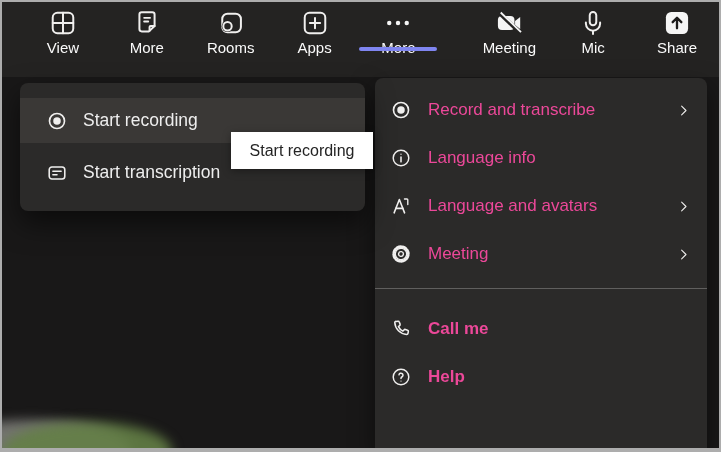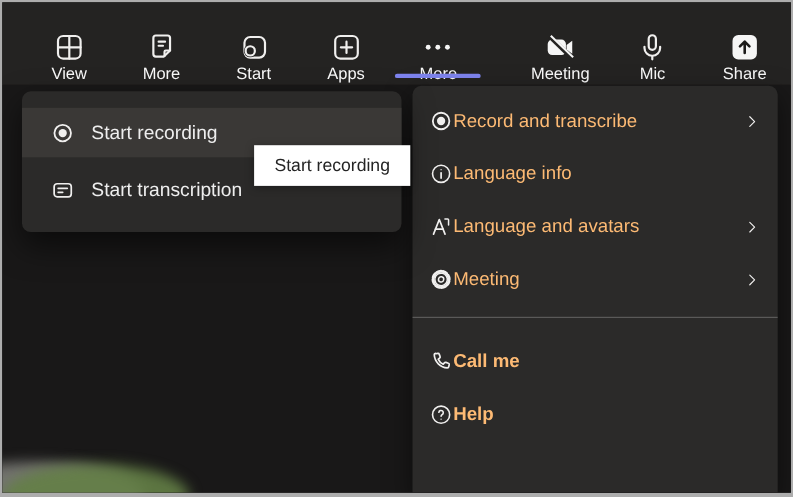--- a/index.html
+++ b/index.html
@@ -4,21 +4,21 @@
 <style>
   html,body{margin:0;padding:0;background:#888;}
   .window{
     position:relative; width:721px; height:452px; box-sizing:border-box;
     border:2px solid #adadad; border-bottom-width:4px;
     background:#191818; overflow:hidden;
     font-family:"Liberation Sans", sans-serif;
   }
   
   .toolbar{position:absolute;top:0;left:0;right:0;height:75px;background:#242322;
-    display:flex;align-items:flex-end;padding-left:19px;z-index:2;}
+    display:flex;align-items:flex-start;padding-left:19px;z-index:2;}
   .tb-item{width:84px;display:flex;flex-direction:column;align-items:center;
     padding-top:7px;position:relative;cursor:pointer;}
   .tb-item svg{height:28px;width:28px;}
   .tb-label{font-size:15px;color:#fafafa;margin-top:2px;line-height:18px;}
   .tb-underline{position:absolute;bottom:6px;left:50%;transform:translateX(-50%);
     width:78px;height:4px;border-radius:2px;background:#7f85f0;}
   .tb-divider{width:1px;background:#5a5a58;margin:5px 13px 25px 13px;}
   
   .stage{position:absolute;top:75px;left:0;right:0;bottom:0;background:#191818;overflow:hidden;}
   .blob{position:absolute;pointer-events:none;filter:blur(6px);border-radius:50%;}
@@ -34,22 +34,22 @@
   .submenu-row + .submenu-row{margin-top:7px;}
   .submenu-row svg{width:22px;height:22px;flex:none;}
   
   .tooltip{position:absolute;left:229px;top:130px;width:142px;height:37px;background:#ffffff;
     color:#242424;font-size:16px;display:flex;align-items:center;justify-content:center;
     z-index:10;box-shadow:0 2px 8px rgba(0,0,0,.35);}
   
   .moremenu{position:absolute;left:373px;top:76px;width:332px;bottom:0;background:#2b2a29;
     border-radius:8px 8px 0 0;box-shadow:0 10px 24px rgba(0,0,0,.5);padding-top:8px;z-index:4;
     box-sizing:border-box;}
-  .menu-row{height:48px;display:flex;align-items:center;padding:0 16px 0 15px;gap:0;
-    font-size:17px;color:#fdba74;cursor:pointer;}
+  .menu-row{height:48px;display:flex;align-items:center;padding:0 16px 0 15px;gap:16px;
+    font-size:17px;color:#ec4899;cursor:pointer;}
   .menu-row .label{flex:1;}
   .menu-row svg.mi{width:22px;height:22px;flex:none;}
   .menu-row svg.chev{width:15px;height:15px;flex:none;}
   .menu-divider{height:1px;background:rgba(255,255,255,.25);margin-top:10px;}
   .menu-section2{padding-top:16px;font-weight:bold;}
   
   .ic{stroke:#f0efee;fill:none;stroke-width:1.7;stroke-linecap:round;stroke-linejoin:round;}
 </style>
 </head>
 <body>
@@ -76,21 +76,21 @@
       </svg>
       <span class="tb-label">More</span>
     </div>
 
     <div class="tb-item">
       <svg viewBox="0 0 24 24" class="ic">
         <rect x="4.5" y="4" width="16" height="16" rx="4.5"></rect>
         <circle cx="9" cy="14.8" r="5" fill="#242322" stroke="none"></circle>
         <circle cx="9" cy="14.8" r="3.6"></circle>
       </svg>
-      <span class="tb-label">Start</span>
+      <span class="tb-label">Rooms</span>
     </div>
 
     <div class="tb-item">
       <svg viewBox="0 0 24 24" class="ic">
         <rect x="3.2" y="3.2" width="17.6" height="17.6" rx="4"></rect>
         <line x1="12" y1="7.6" x2="12" y2="16.4"></line>
           <line x1="7.6" y1="12" x2="16.4" y2="12"></line>
       </svg>
       <span class="tb-label">Apps</span>
     </div>

